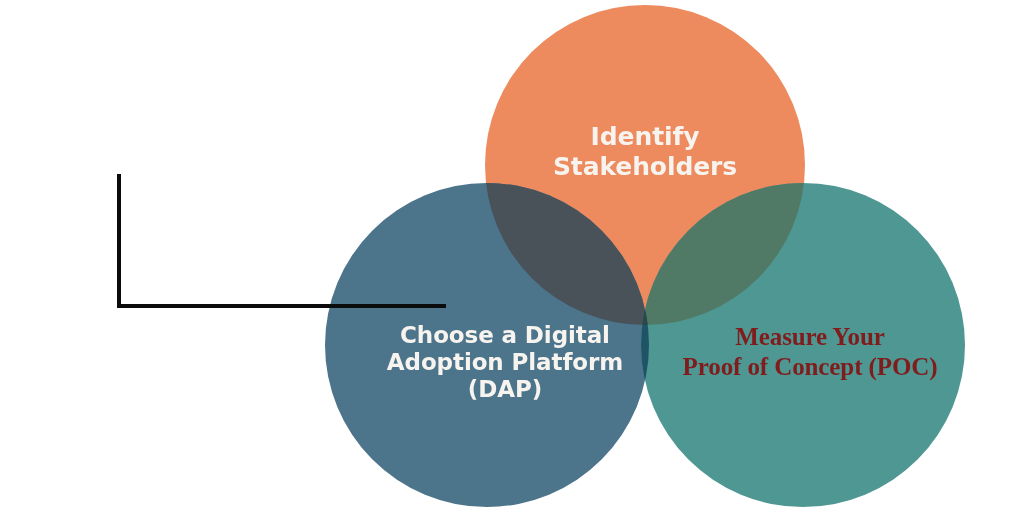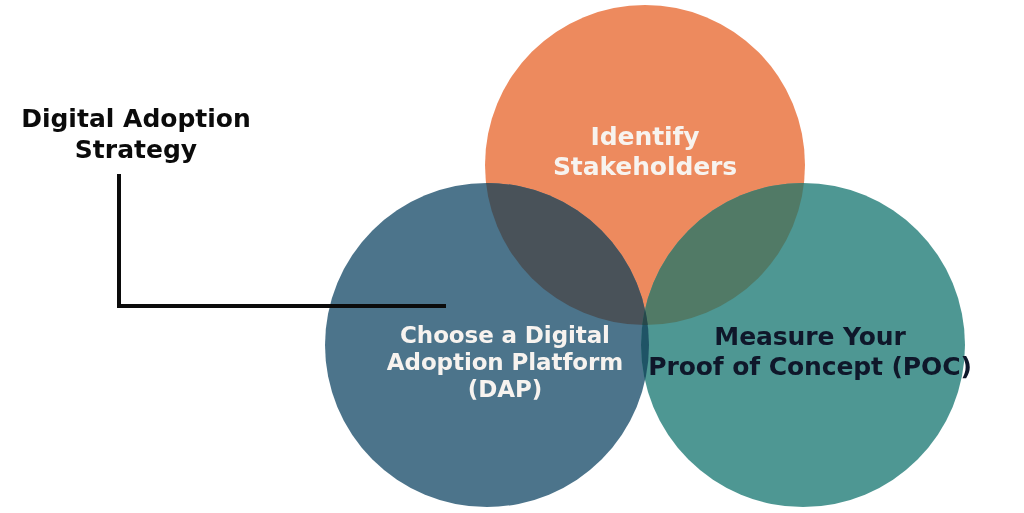--- a/index.html
+++ b/index.html
@@ -120,22 +120,20 @@
     </g>
   </svg>
 
   <div class="circle-label" id="label-identify-stakeholders" style="color: rgb(247, 243, 239);">Identify
 Stakeholders</div>
 
   <div class="circle-label" id="label-choose-dap" style="color: rgb(247, 243, 239);">Choose a Digital
 Adoption Platform
 (DAP)</div>
 
-  <div class="circle-label" id="label-measure-poc" style="color: #0f172a;">Measure Your
+  <div class="circle-label" id="label-measure-poc" style="color: #7f1d1d; font-family: Liberation Serif, serif;">Measure Your
 Proof of Concept (POC)</div>
 
-  <div id="callout-title" style="color: rgb(11, 11, 11);">Digital Adoption
-Strategy</div>
 
   <div class="leader-line" id="leader-vertical" style="background: rgb(11, 11, 11);"></div>
   <div class="leader-line" id="leader-horizontal" style="background: rgb(11, 11, 11);"></div>
 
 </div>
 
 </body></html>

